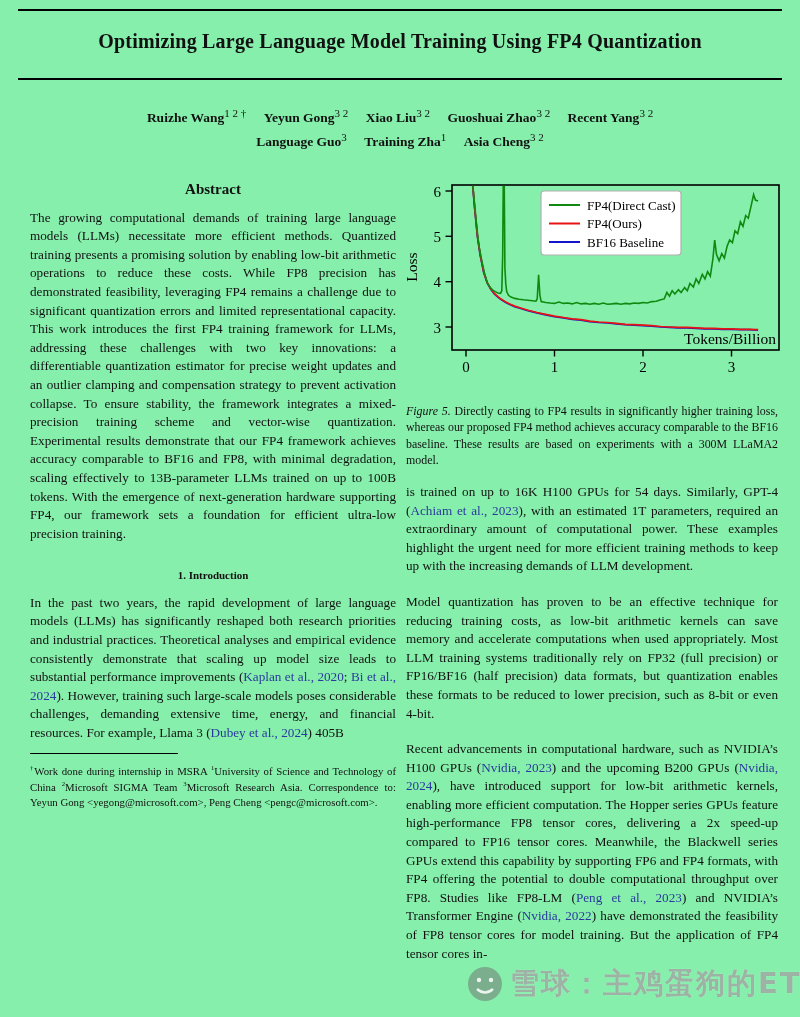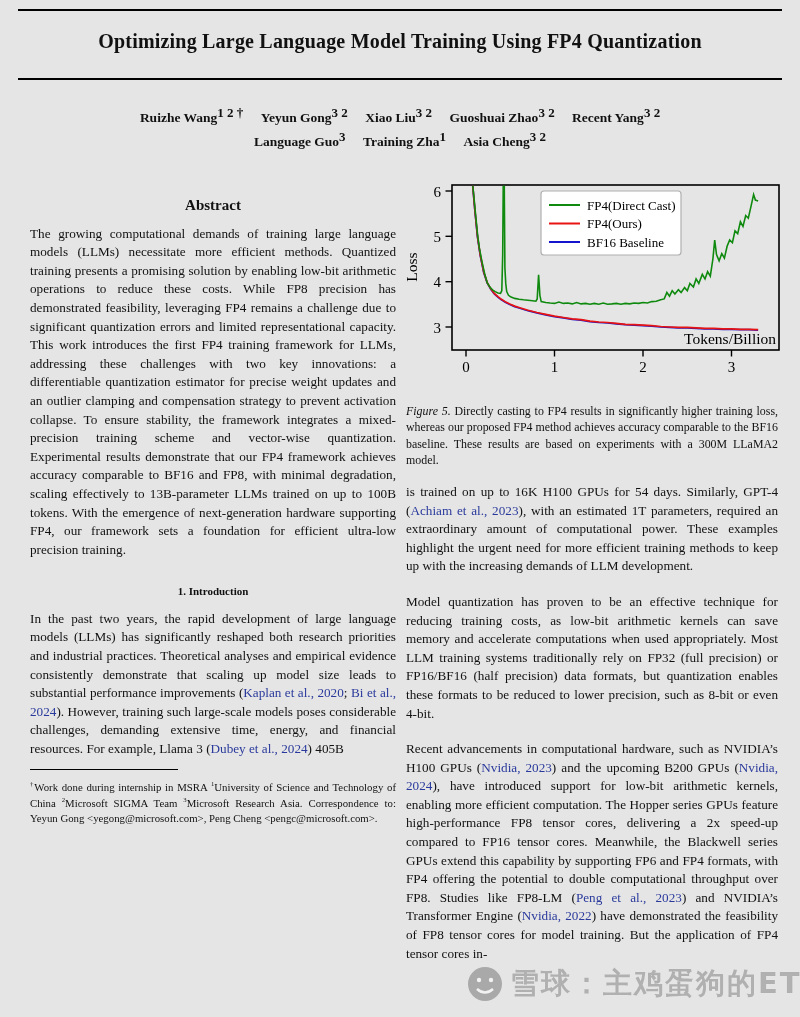--- a/index.html
+++ b/index.html
@@ -1,33 +1,33 @@
 <!DOCTYPE html>
 <html lang="en"><head>
 <meta charset="utf-8">
 <style>
   html,body{margin:0;padding:0;background:#ffffff;}
-  .page{position:relative;width:800px;height:1017px;background:#e5e5e5;overflow:hidden;
+  .page{position:relative;width:800px;height:1017px;background:#86efac;overflow:hidden;
         font-family:"Liberation Serif","DejaVu Serif",serif;color:#111;}
   .rule{position:absolute;left:18px;right:18px;height:2.2px;background:#000;}
   .rule-top{top:9px;}
   .rule-mid{top:78px;}
   .paper-title{position:absolute;top:30px;left:0;width:100%;text-align:center;
         font-size:20px;font-weight:bold;letter-spacing:.2px;}
   .authors{position:absolute;top:106px;left:0;width:100%;text-align:center;
         font-size:13.5px;font-weight:bold;line-height:24px;}
-  .authors sup{font-size:13px;font-weight:bold;}
+  .authors sup{font-size:11px;font-weight:normal;}
   .author{margin:0 7px;white-space:nowrap;}
 
   .col{position:absolute;text-align:justify;font-size:13.2px;line-height:18.6px;
        hyphens:auto;-webkit-hyphens:auto;}
   .col-left{left:30px;top:178px;width:366px;}
   .col-right{left:406px;top:176px;width:372px;}
 
-  .sec-heading-center{ text-align:center;font-size:15px;font-weight:bold;margin:18px 0 10px 0;}
+  .sec-heading-center{ text-align:center;font-size:15px;font-weight:bold;margin:2px 0 10px 0;}
   .sec-heading{font-size:11px;font-weight:bold;text-align:center;margin:23px 0 9px 0;}
   .para{margin:0 0 9px 0;}
   .cite{color:#2a3a9c;}
   sup{font-size:.62em;line-height:0;}
 
   .footnote-rule{width:148px;height:1px;background:#000;margin:10px 0 5px 0;}
   .footnote{font-size:10.8px;line-height:15.4px;text-align:justify;}
 
   .figure-wrap{width:380px;margin:0 0 0 -2px;}
   .fig-caption{margin-top:21px;font-size:11.9px;line-height:16.6px;text-align:justify;}

